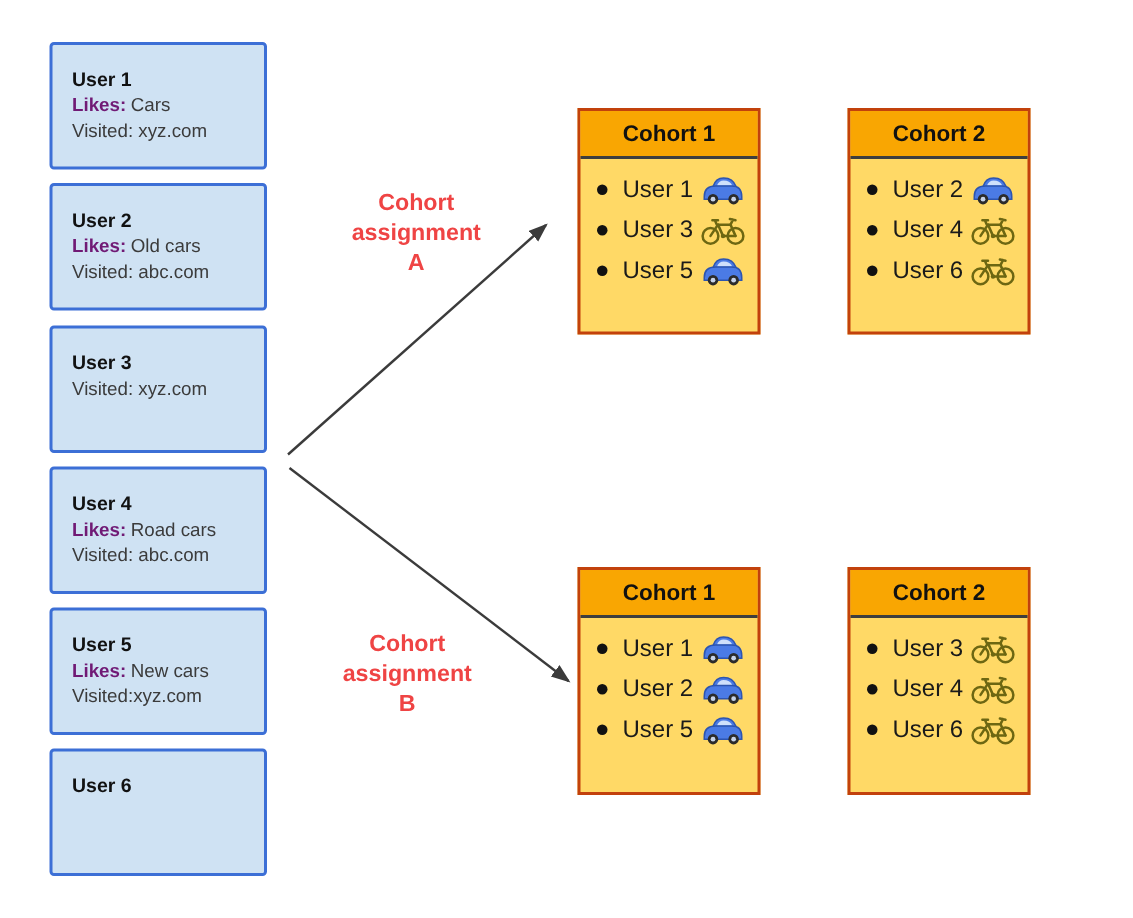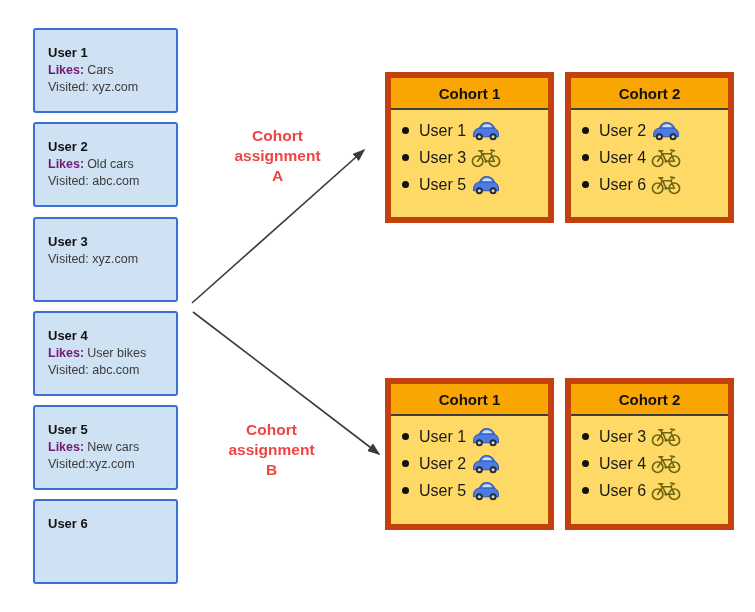--- a/index.html
+++ b/index.html
@@ -46,23 +46,23 @@
     text-align: center;
     font-weight: bold;
     color: #ef4444;
     font-size: 15.5px;
     line-height: 20px;
     white-space: pre-line;
   }
   
   .cohort-box {
     position: absolute;
-    width: 169px;
+    width: 122px;
     box-sizing: border-box;
-    border: 6px solid #c2410c;
+    border: 2px solid #c2410c;
     background: #ffd966;
   }
   .cohort-header {
     background: #f9a602;
     border-bottom: 2px solid #3e3e3e;
     text-align: center;
     font-weight: bold;
     font-size: 15px;
     color: #111111;
     padding: 7px 0 6px 0;
@@ -118,21 +118,21 @@
     <div class="user-name">User 2</div>
     <div><b>Likes:</b><span>Old cars</span></div>
     <div>Visited: abc.com</div>
   </div>
   <div class="user-card" style="top:217px">
     <div class="user-name">User 3</div>
     <div>Visited: xyz.com</div>
   </div>
   <div class="user-card" style="top:311px">
     <div class="user-name">User 4</div>
-    <div><b>Likes:</b><span>User bikes</span></div>
+    <div><b>Likes:</b><span>Road cars</span></div>
     <div>Visited: abc.com</div>
   </div>
   <div class="user-card" style="top:405px">
     <div class="user-name">User 5</div>
     <div><b>Likes:</b><span>New cars</span></div>
     <div>Visited:xyz.com</div>
   </div>
   <div class="user-card" style="top:499px">
     <div class="user-name">User 6</div>
   </div>

